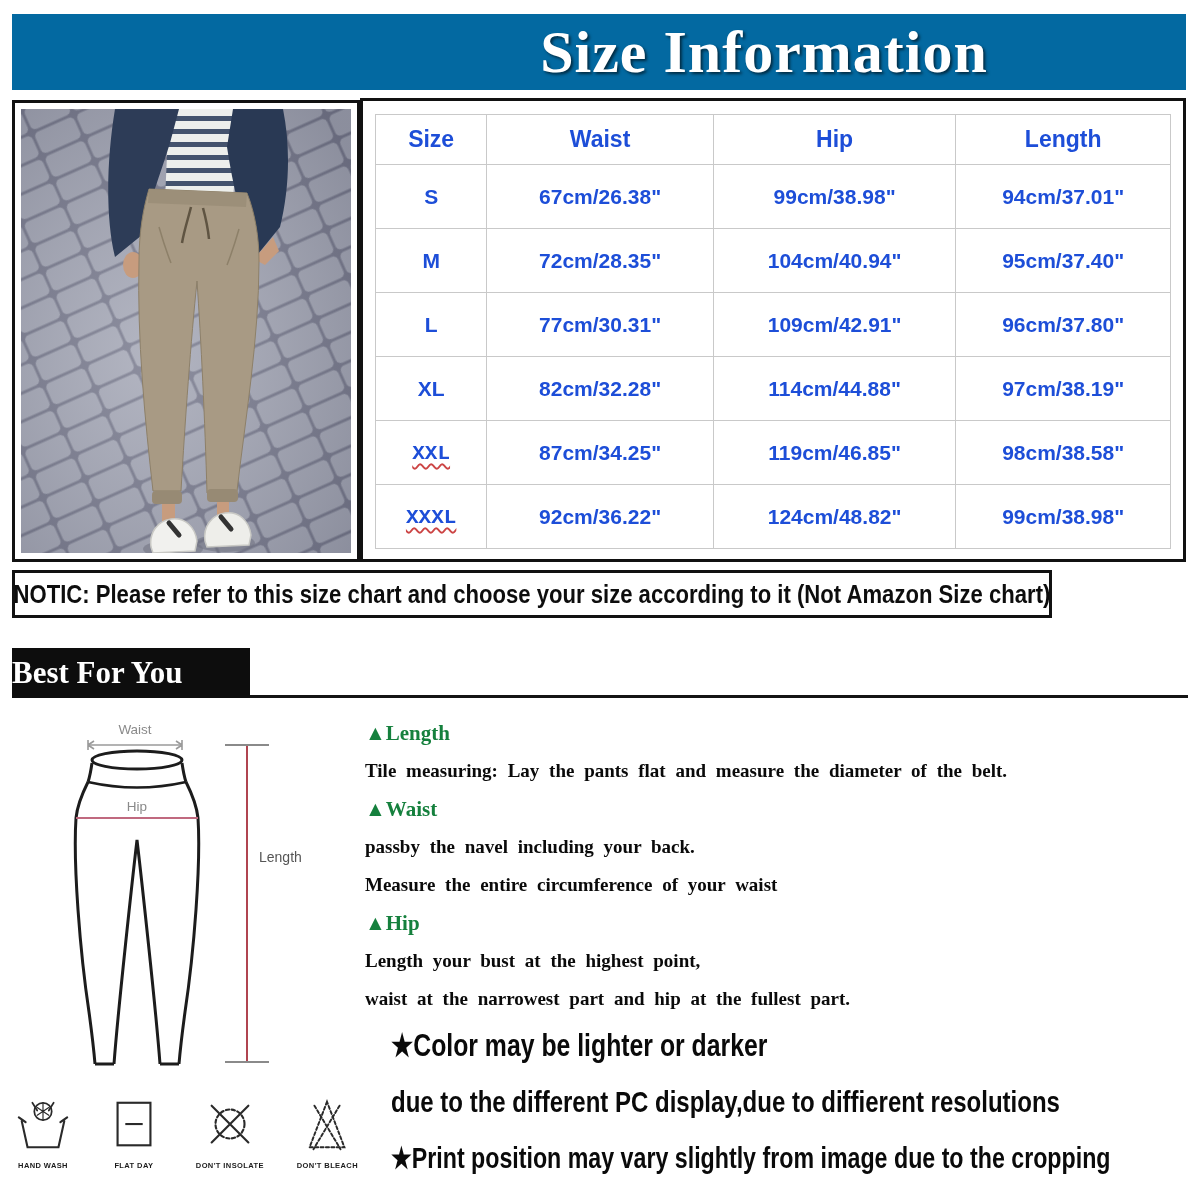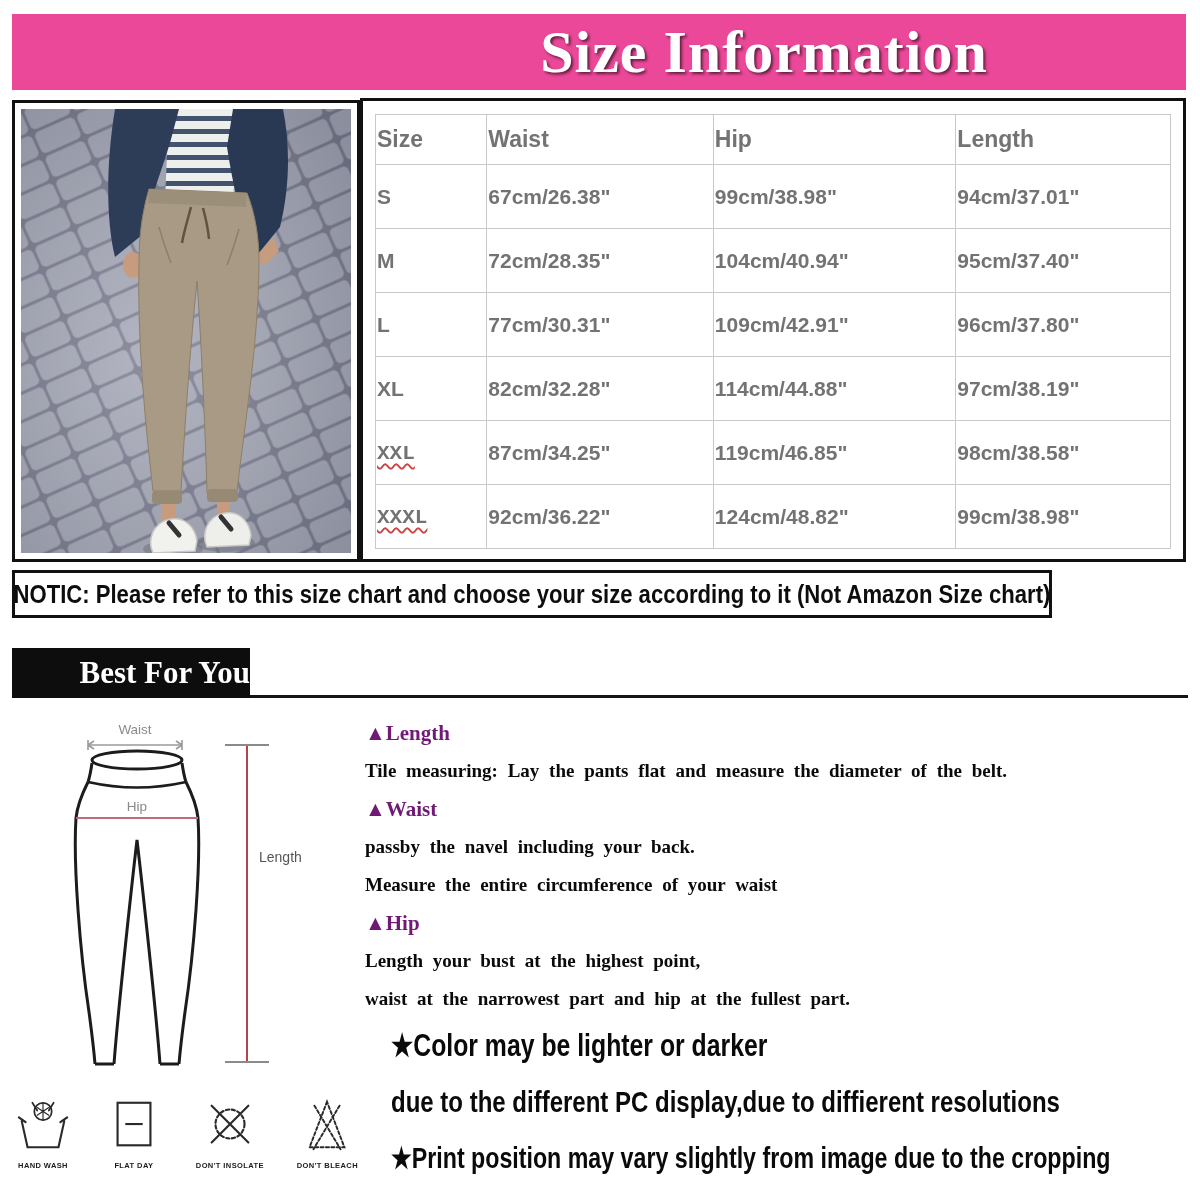--- a/index.html
+++ b/index.html
@@ -1,63 +1,63 @@
 <!DOCTYPE html>
 <html><head>
 <meta charset="utf-8">
 <style>
   html,body{margin:0;padding:0;background:#ffffff;width:1200px;height:1200px;overflow:hidden;
             font-family:"Liberation Sans",sans-serif;}
   .page{position:relative;width:1200px;height:1200px;background:#fff;}
 
   
-  .banner-top{position:absolute;left:12px;top:14px;width:1174px;height:76px;background:#ec4899;
+  .banner-top{position:absolute;left:12px;top:14px;width:1174px;height:76px;background:#0369a1;
               display:flex;align-items:center;}
   .banner-top .title{width:100%;text-align:center;padding-left:330px;box-sizing:border-box;
               color:#fff;font-family:"Liberation Serif",serif;font-weight:bold;font-size:60px;
               letter-spacing:1px;text-shadow:2px 2px 3px rgba(0,0,0,.6);white-space:nowrap;}
 
   
   .photo-box{position:absolute;left:12px;top:100px;width:348px;height:462px;border:3px solid #111;
              background:#fff;padding:6px;box-sizing:border-box;}
   .photo-box svg{display:block;width:100%;height:100%;}
 
   
   .table-box{position:absolute;left:360px;top:98px;width:826px;height:464px;border:3px solid #111;
              background:#fff;box-sizing:border-box;padding:13px 12px;}
   table.size-table{width:100%;height:100%;border-collapse:collapse;table-layout:fixed;
              border:1px solid #b9b9b9;}
-  table.size-table th,table.size-table td{border:1px solid #c9c9c9;text-align:left;
-             vertical-align:middle;color:#737373;}
+  table.size-table th,table.size-table td{border:1px solid #c9c9c9;text-align:center;
+             vertical-align:middle;color:#1d4ed8;}
   table.size-table th{font-size:23px;font-weight:bold;}
   table.size-table td{font-size:21px;font-weight:bold;}
   thead tr{height:50px;} tbody tr{height:64px;}
   .squiggle{text-decoration-line:underline;text-decoration-style:wavy;
             text-decoration-color:#cc4444;text-decoration-thickness:1.5px;text-underline-offset:4px;font-family:Liberation Mono, monospace;}
 
   
   .notice-box{position:absolute;left:12px;top:570px;width:1040px;height:48px;border:3px solid #111;
               box-sizing:border-box;display:flex;align-items:center;justify-content:center;overflow:hidden;}
   .notice-box .notice-text{font-weight:bold;font-size:26px;color:#0d0d0d;white-space:nowrap;
               transform:scaleX(0.85);transform-origin:center center;letter-spacing:0px;}
 
   
   .best-banner{position:absolute;left:12px;top:648px;width:238px;height:50px;background:#0d0d0d;
-               display:flex;align-items:center;justify-content:flex-end;z-index:2;}
+               display:flex;align-items:center;justify-content:flex-start;z-index:2;}
   .best-banner span{color:#fff;font-family:"Liberation Serif",serif;font-weight:bold;font-size:31px;
                white-space:nowrap;}
   .divider{position:absolute;left:12px;top:695px;width:1176px;height:0;border-bottom:3px solid #141414;}
 
   
   .pants-diagram{position:absolute;left:25px;top:712px;width:300px;height:400px;}
   .pants-diagram text{font-family:"Liberation Sans",sans-serif;}
 
   
   .guide-col{position:absolute;left:365px;top:714px;width:820px;}
-  .g-heading{font-family:"Liberation Serif",serif;font-weight:bold;font-size:21px;color:#701a75;
+  .g-heading{font-family:"Liberation Serif",serif;font-weight:bold;font-size:21px;color:#15803d;
              line-height:38px;height:38px;}
   .g-body{font-family:"Liberation Serif",serif;font-weight:bold;font-size:19px;color:#0a0a0a;
              line-height:38px;height:38px;word-spacing:5px;white-space:nowrap;}
 
   
   .disclaimers{position:absolute;left:363px;top:1018px;width:835px;margin-left:28px;}
   .disc-line{font-weight:bold;color:#0a0a0a;white-space:nowrap;transform:scaleX(0.8);
              transform-origin:left center;letter-spacing:0;}
   .disc-line:nth-child(1){font-size:31px;line-height:56px;}
   .disc-line:nth-child(2){font-size:30px;line-height:56px;}

